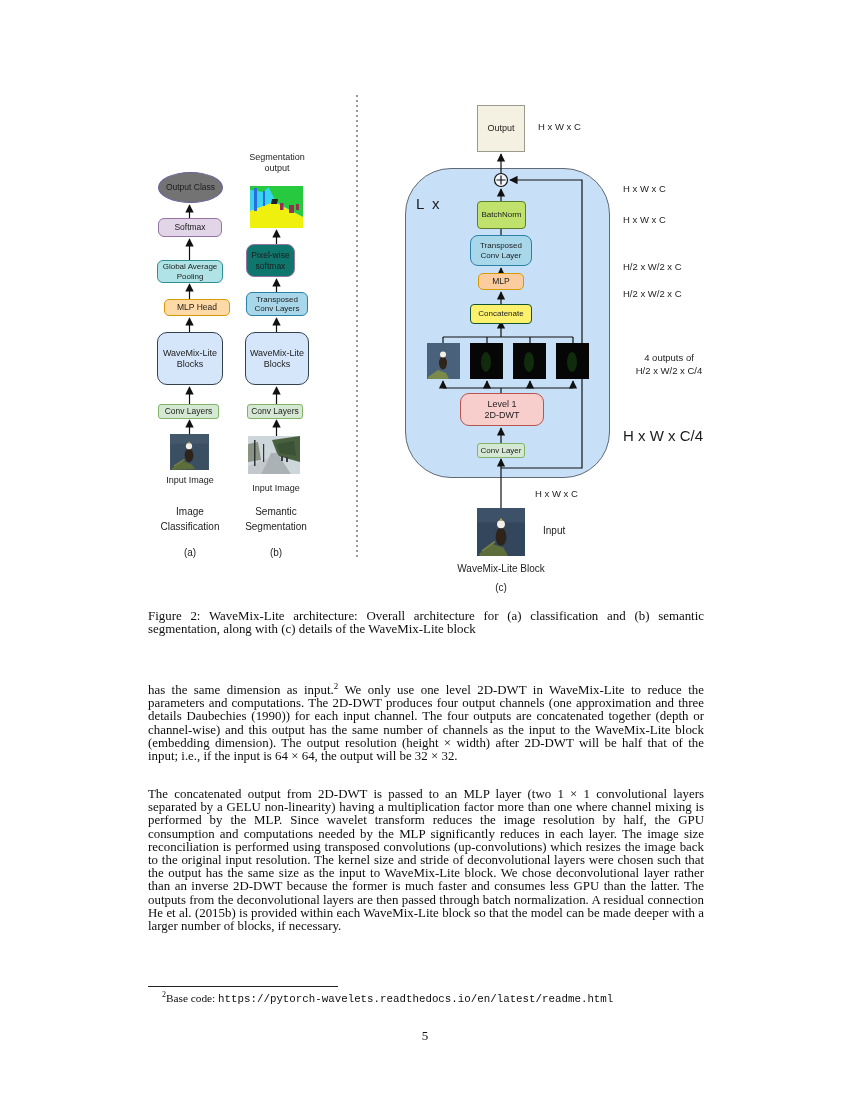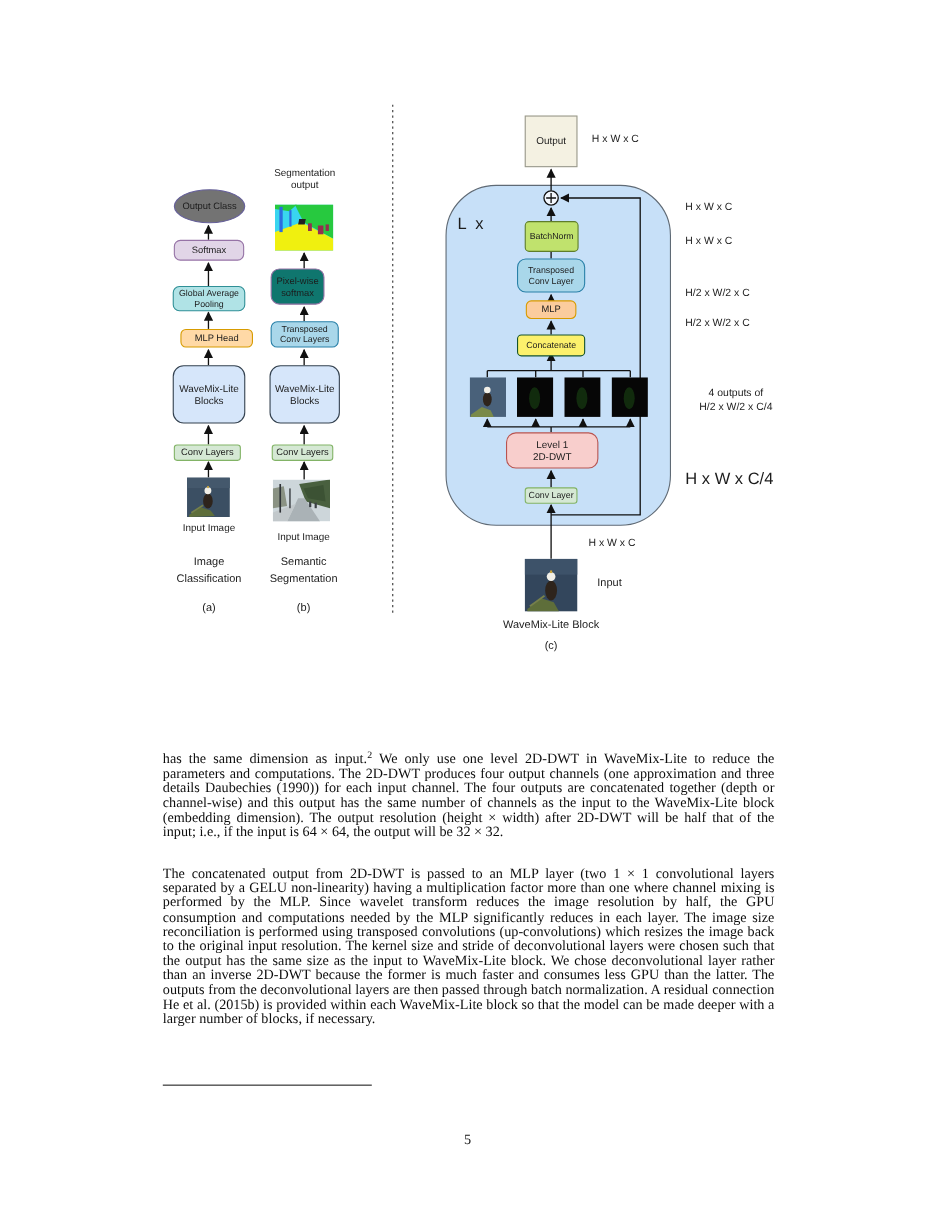--- a/index.html
+++ b/index.html
@@ -215,23 +215,27 @@
     <div class="flabel" style="left:623px; top:193px; font-size:9.5px;">H/2 x W/2 x C</div>
     <div class="flabel" style="left:620px; top:256px; width:98px; text-align:center; font-size:9.5px; line-height:1.4;">4 outputs of
 H/2 x W/2 x C/4</div>
     <div class="flabel" style="left:623px; top:332px; font-size:15px;">H x W x C/4</div>
     <div class="flabel" style="left:535px; top:393px; font-size:9.5px;">H x W x C</div>
     <div class="flabel" style="left:543px; top:430px; font-size:10px;">Input</div>
     <div class="flabel" style="left:430px; top:468px; width:142px; text-align:center; font-size:10px;">WaveMix-Lite Block</div>
     <div class="flabel" style="left:461px; top:487px; width:80px; text-align:center; font-size:10px;">(c)</div>
   </div>
 
+  <div class="textblock" style="top:610px;">Figure 2: WaveMix-Lite architecture: Overall architecture for (a) classification and (b) semantic segmentation, along with (c) details of the WaveMix-Lite block</div>
 
   <div class="textblock" style="top:684px;">
     <span>has the same dimension as input.</span><sup><span>2</span></sup><span> We only use one level 2D-DWT in WaveMix-Lite to reduce the parameters and computations. The 2D-DWT produces four output channels (one approximation and three details Daubechies (1990)) for each input channel. The four outputs are concatenated together (depth or channel-wise) and this output has the same number of channels as the input to the WaveMix-Lite block (embedding dimension). The output resolution (height × width) after 2D-DWT will be half that of the input; i.e., if the input is 64 × 64, the output will be 32 × 32.</span>
   </div>
   <div class="textblock" style="top:788px;">The concatenated output from 2D-DWT is passed to an MLP layer (two 1 × 1 convolutional layers separated by a GELU non-linearity) having a multiplication factor more than one where channel mixing is performed by the MLP. Since wavelet transform reduces the image resolution by half, the GPU consumption and computations needed by the MLP significantly reduces in each layer. The image size reconciliation is performed using transposed convolutions (up-convolutions) which resizes the image back to the original input resolution. The kernel size and stride of deconvolutional layers were chosen such that the output has the same size as the input to WaveMix-Lite block. We chose deconvolutional layer rather than an inverse 2D-DWT because the former is much faster and consumes less GPU than the latter. The outputs from the deconvolutional layers are then passed through batch normalization. A residual connection He et al. (2015b) is provided within each WaveMix-Lite block so that the model can be made deeper with a larger number of blocks, if necessary.</div>
 
   <div class="fnrule" style="top:986px;"></div>
+  <div class="footnote" style="top:990px;">
+    <span style="margin-left:14px;"></span><sup><span>2</span></sup><span>Base code: </span><span class="mono">https://pytorch-wavelets.readthedocs.io/en/latest/readme.html</span>
+  </div>
 
   <div class="pageno" style="top:1028px;">5</div>
 
 </div>
 
 </body></html>

